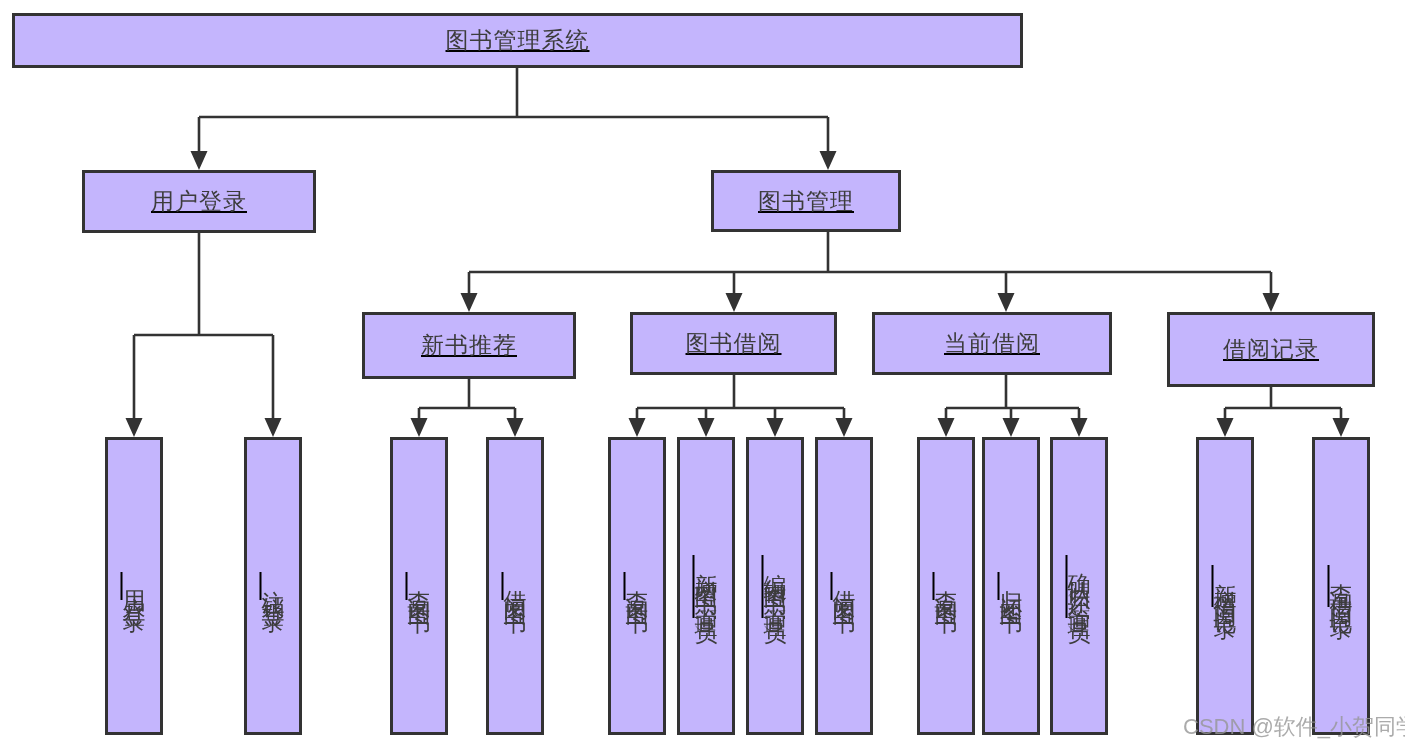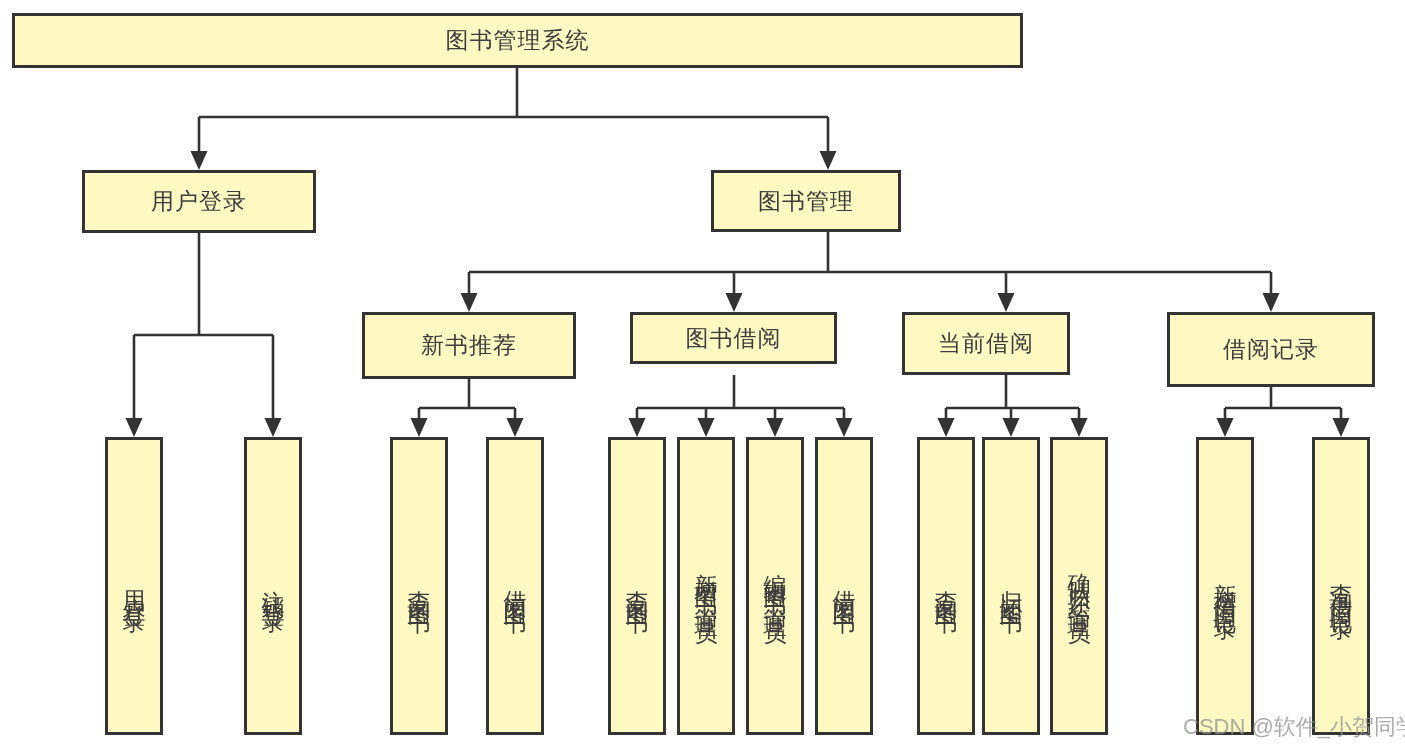--- a/index.html
+++ b/index.html
@@ -3,22 +3,22 @@
 <meta charset="utf-8">
 <style>
   html,body { margin:0; padding:0; background:#ffffff; }
   .stage {
     position:relative; width:1405px; height:747px; background:#ffffff;
     font-family:"Liberation Sans", sans-serif; overflow:hidden;
   }
   svg.connectors { position:absolute; left:0; top:0; width:1405px; height:747px; }
   .node {
     position:absolute; box-sizing:border-box;
-    border:3px solid #333333; background:#fef9c3;
-    display:flex; align-items:center; justify-content:center;
+    border:3px solid #333333; background:#c4b5fd;
+    display:flex; align-items:center; justify-content:center;text-decoration:underline;
   }
   .h-label { font-size:23px; color:#3c3c3c; letter-spacing:1px; white-space:nowrap; }
   .v-label {
     writing-mode:vertical-lr; text-orientation:mixed;
     font-size:23px; color:#3c3c3c; letter-spacing:7px; line-height:1.0; white-space:nowrap;
   }
   .watermark {
     position:absolute; left:1183px; top:712px; z-index:5;
     font-size:22px; color:rgba(150,150,150,0.8); white-space:nowrap;
   }
@@ -69,24 +69,24 @@
   <div class="node" style="left:82px;top:170px;width:234px;height:63px">
     <span class="h-label">用户登录</span>
   </div>
   <div class="node" style="left:711px;top:170px;width:190px;height:62px">
     <span class="h-label">图书管理</span>
   </div>
 
   <div class="node" style="left:362px;top:312px;width:214px;height:67px">
     <span class="h-label">新书推荐</span>
   </div>
-  <div class="node" style="left:630px;top:312px;width:207px;height:52px">
+  <div class="node" style="left:630px;top:312px;width:207px;height:63px">
     <span class="h-label">图书借阅</span>
   </div>
-  <div class="node" style="left:902px;top:312px;width:168px;height:63px">
+  <div class="node" style="left:872px;top:312px;width:240px;height:63px">
     <span class="h-label">当前借阅</span>
   </div>
   <div class="node" style="left:1167px;top:312px;width:208px;height:75px">
     <span class="h-label">借阅记录</span>
   </div>
 
   <div class="node" style="left:105px;top:437px;width:58px;height:298px">
     <span class="v-label">用户登录</span>
   </div>
   <div class="node" style="left:244px;top:437px;width:58px;height:298px">

